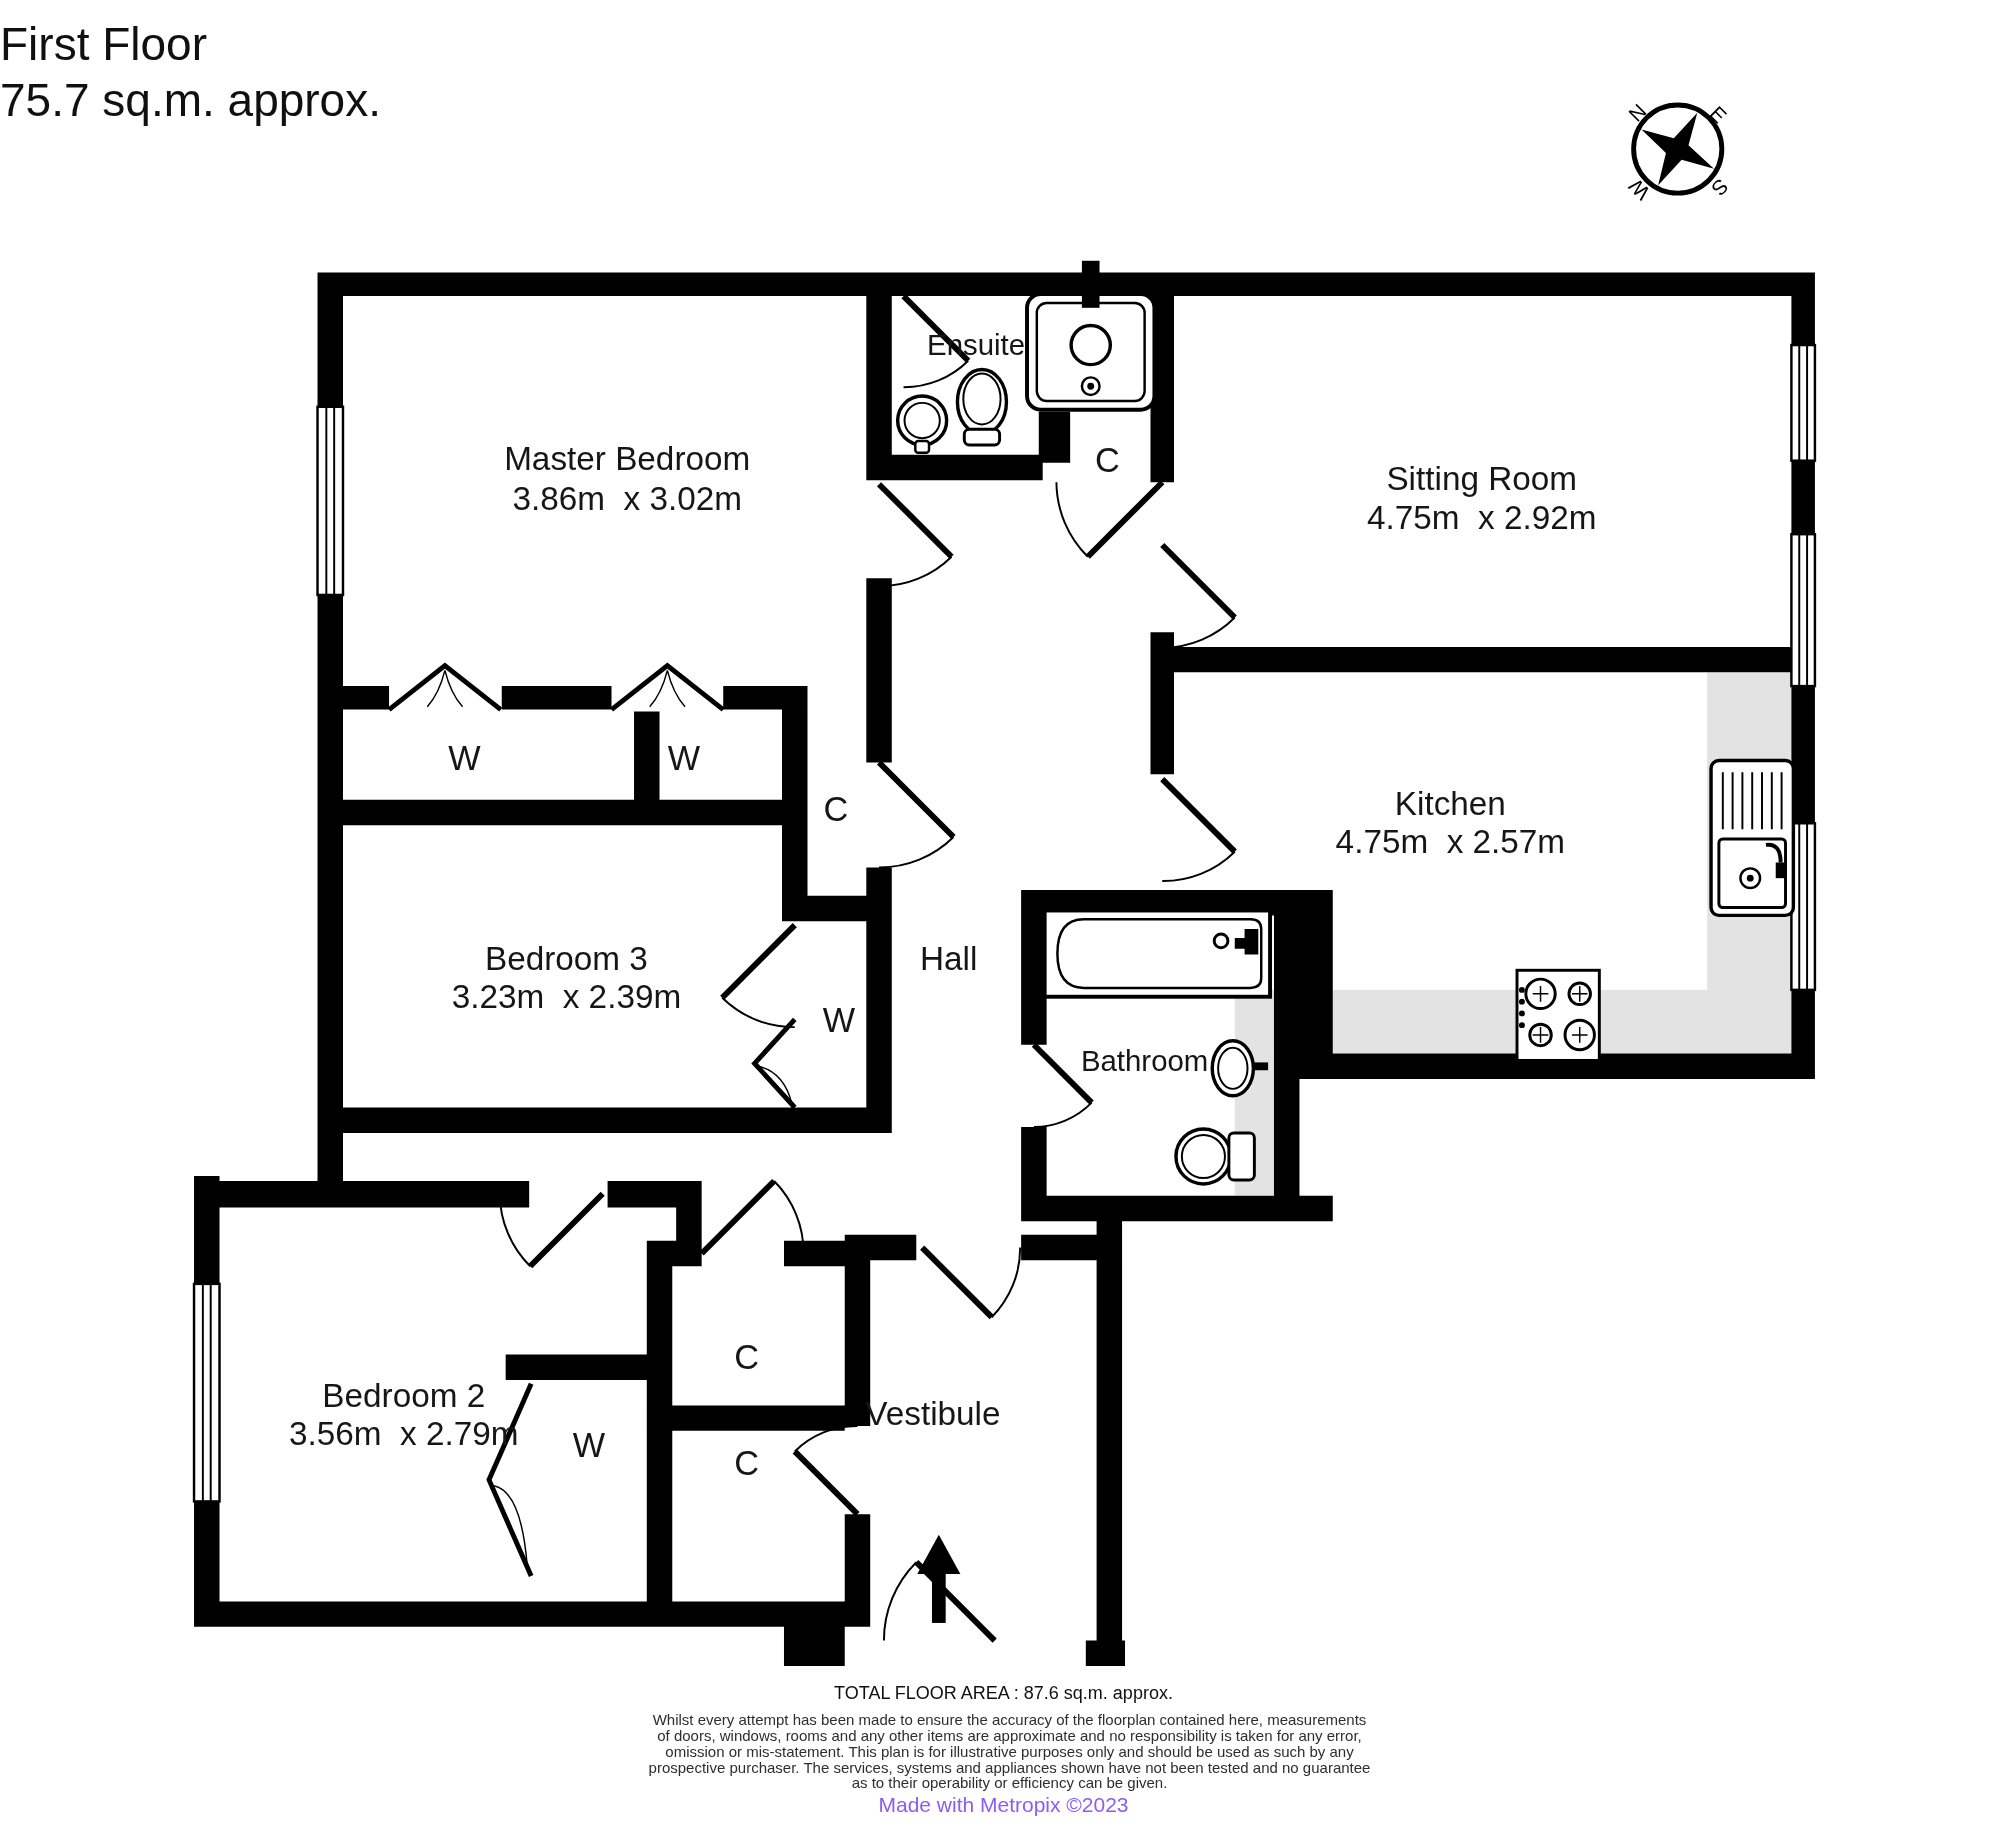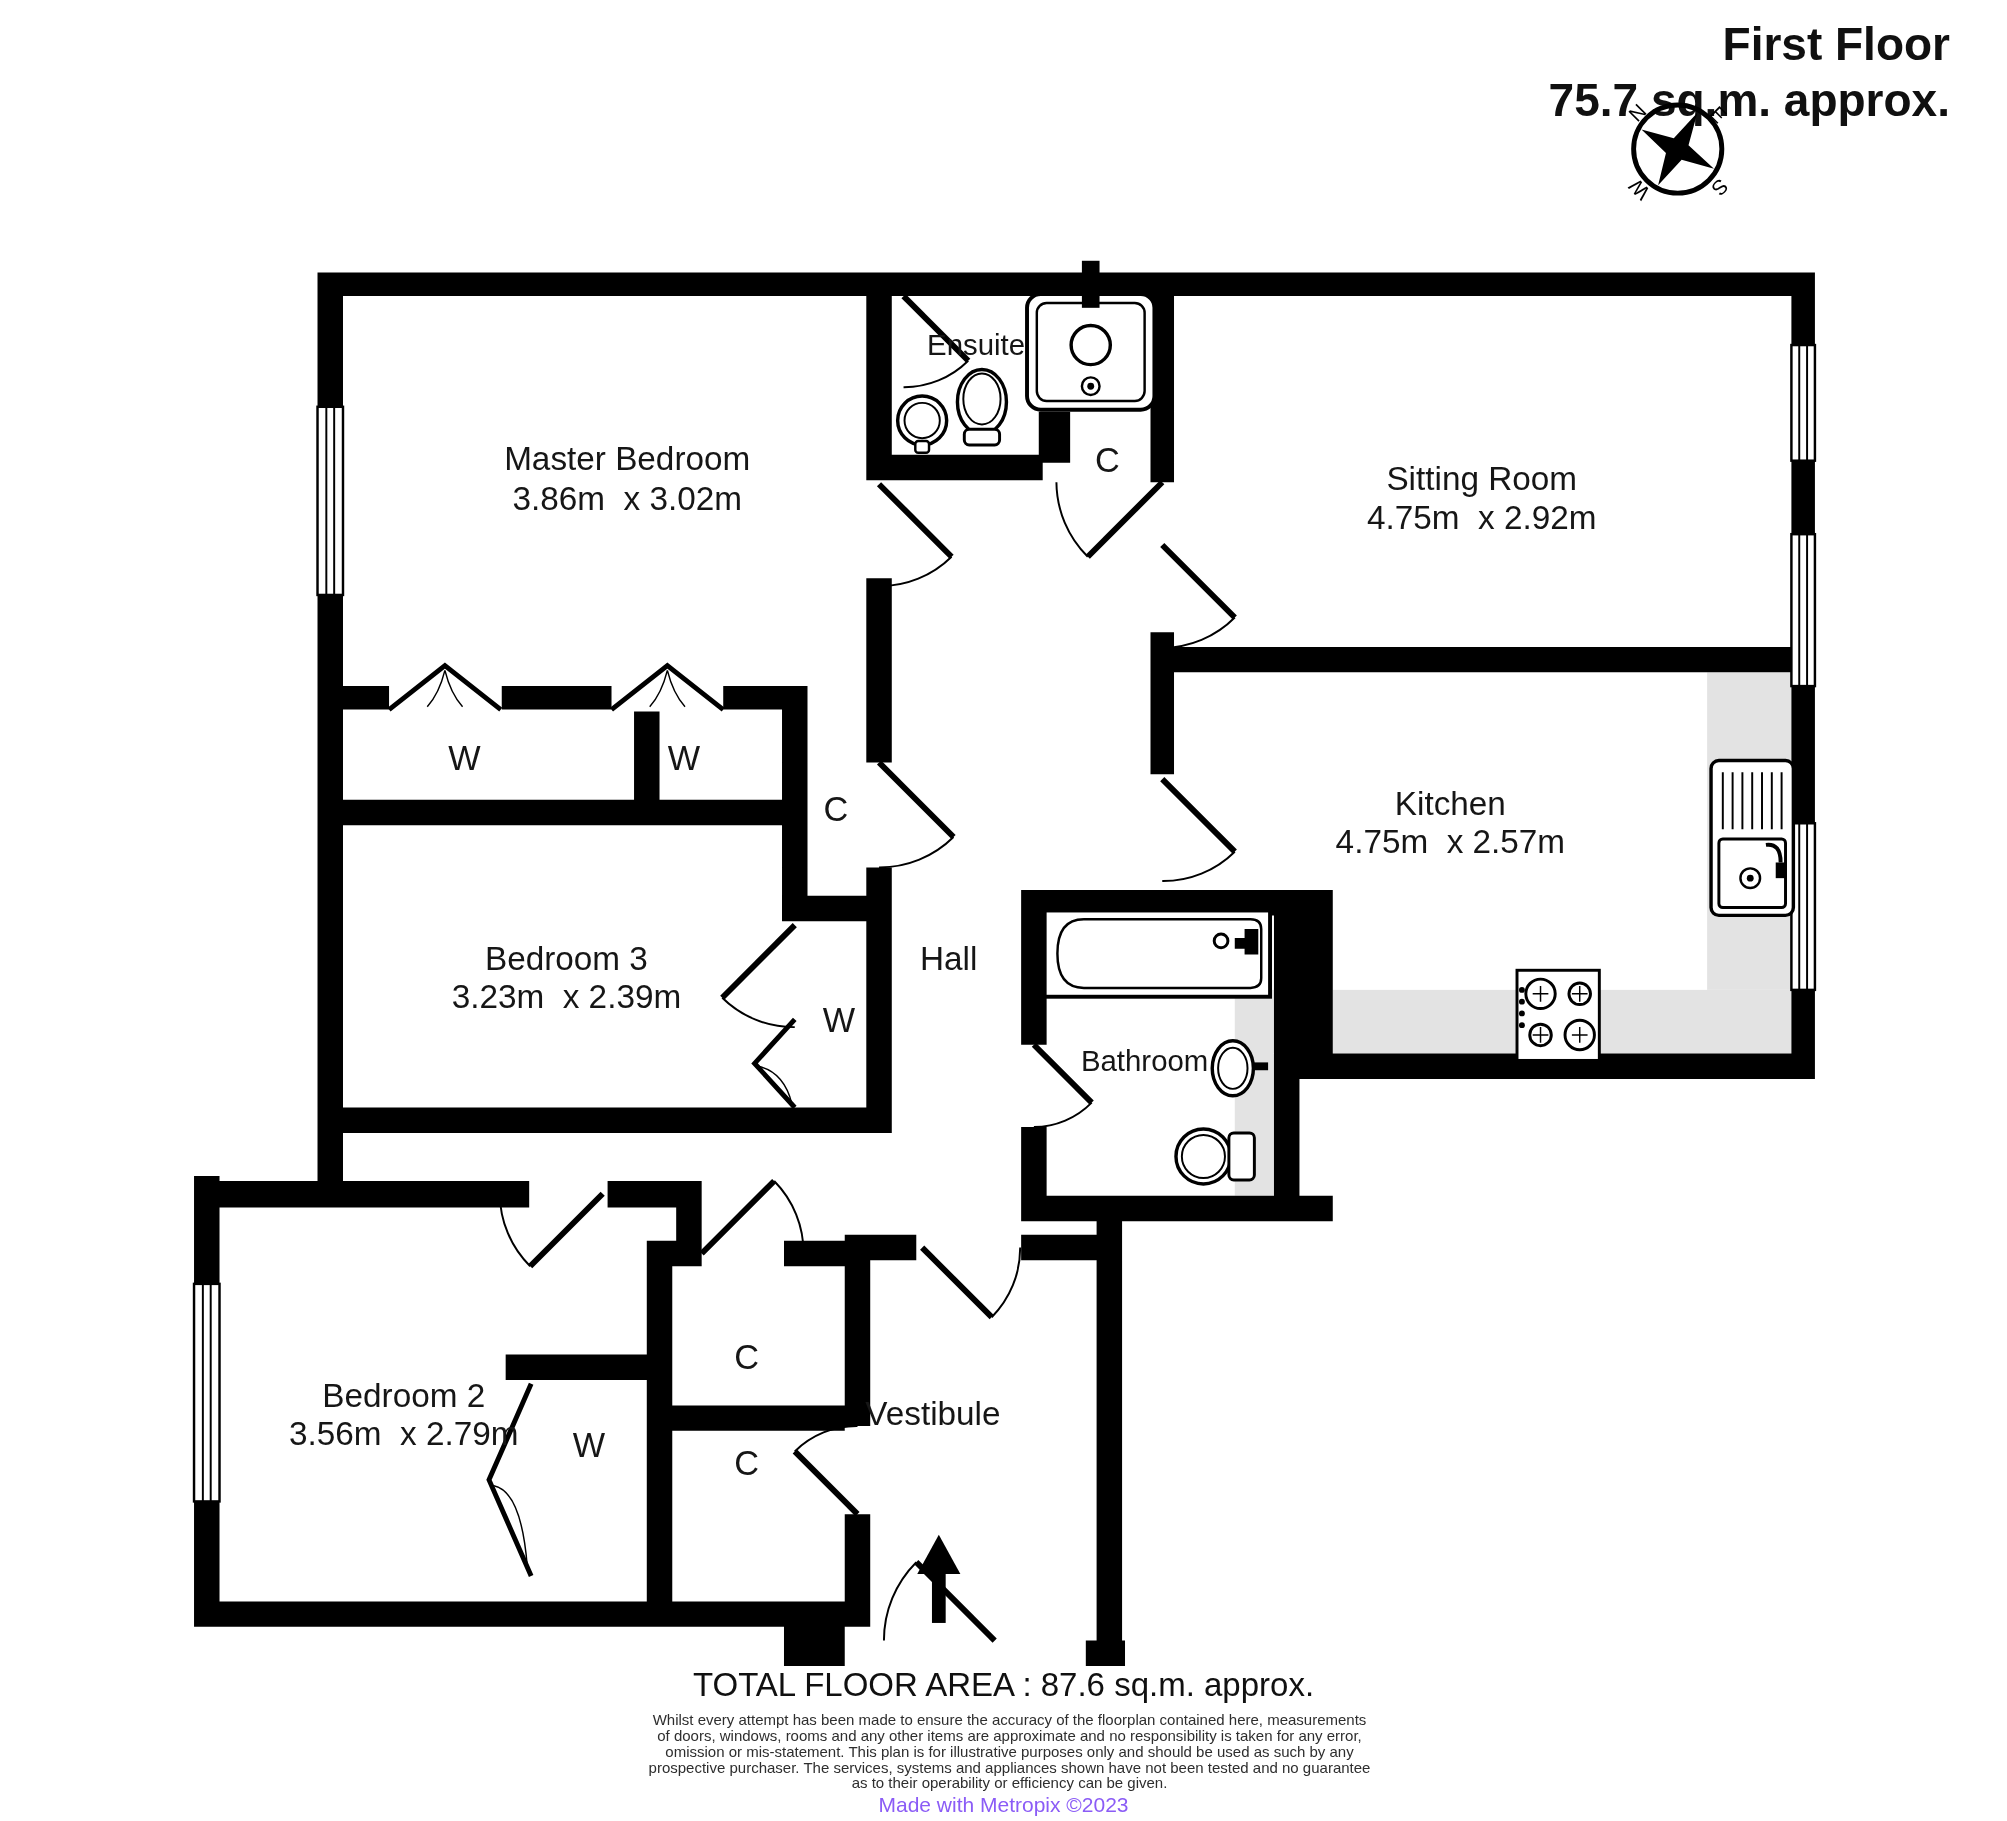--- a/index.html
+++ b/index.html
@@ -1,22 +1,22 @@
 <!DOCTYPE html>
 <html><head>
 <meta charset="utf-8">
 <style>
   html,body{margin:0;padding:0;background:#ffffff;}
   .canvas{position:relative;width:2007px;height:1821px;background:#fff;
           font-family:"Liberation Sans",sans-serif;color:#111;overflow:hidden;}
-  .title-block{position:absolute;top:15.7px;left:0;width:1950px;text-align:right;
-               font-size:46px;line-height:1.22;color:#101010;font-weight:bold;}
+  .title-block{position:absolute;top:15.7px;left:0;width:1950px;text-align:left;
+               font-size:46px;line-height:1.22;color:#101010;}
   .plan-svg{position:absolute;top:0;left:0;}
   .footer{position:absolute;left:0;bottom:3.9px;width:100%;text-align:center;}
-  .footer .total{font-size:33px;color:#101010;margin-bottom:8.8px;}
+  .footer .total{font-size:18px;color:#101010;margin-bottom:8.8px;}
   .footer .disclaimer{font-size:15px;line-height:1.05;color:#2e2e2e;white-space:pre-line;padding-left:12px;}
   .footer .credit{font-size:21px;color:#8b5cf6;margin-top:2px;}
   text{fill:#161616;}
   .room-name,.room-dims{font-size:34px;text-anchor:middle;}
   .small-room{font-size:30px;text-anchor:middle;}
   .closet-letter{font-size:35px;text-anchor:middle;}
   .compass-letter{font-size:21px;text-anchor:middle;fill:#000;}
 </style>
 </head>
 <body>

